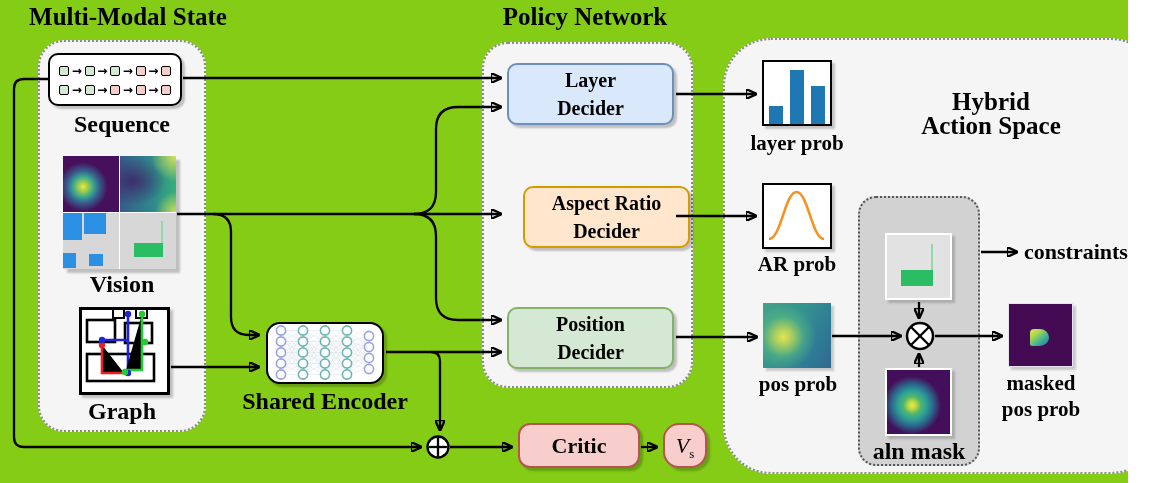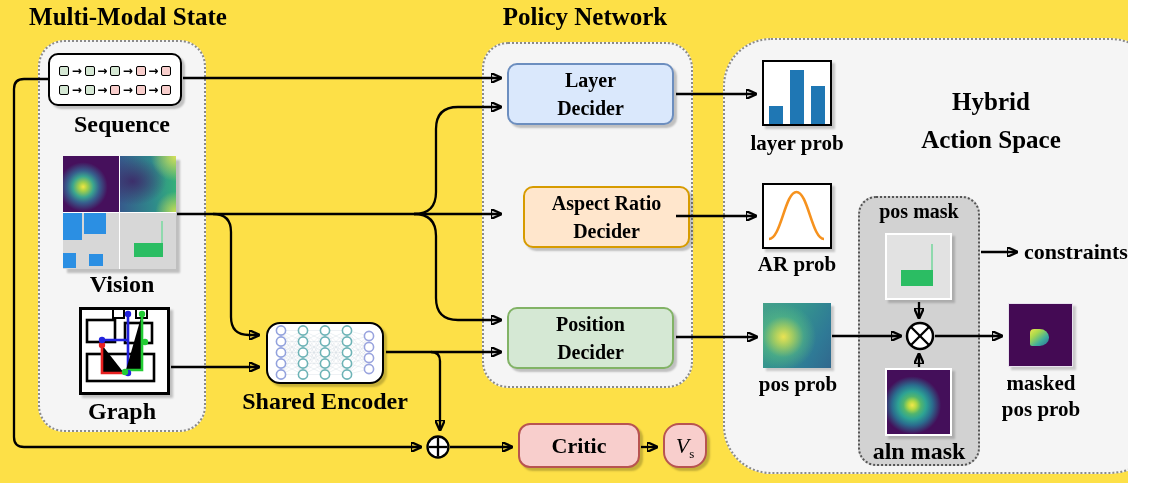--- a/index.html
+++ b/index.html
@@ -1,16 +1,16 @@
 <!DOCTYPE html>
 <html><head>
 <meta charset="utf-8">
 <style>
   html,body{margin:0;padding:0;background:#fff;}
-  .stage{position:relative;width:1128px;height:483px;background:#fde047;overflow:hidden;
+  .stage{position:relative;width:1128px;height:483px;background:#84cc16;overflow:hidden;
          font-family:"Liberation Serif",serif;color:#000;}
   .abs{position:absolute;}
   
   .dbox{position:absolute;background:#f5f5f5;border:2px dotted #8a8a8a;box-sizing:border-box;z-index:1;}
   .dbox.mask{background:#d2d2d2;border-color:#555;z-index:2;}
   
   .title{position:absolute;font-weight:700;font-size:25px;text-align:center;z-index:3;}
   .lbl{position:absolute;font-weight:700;text-align:center;z-index:3;}
   
   .node{position:absolute;box-sizing:border-box;border-radius:10px;z-index:3;
@@ -79,21 +79,21 @@
 <div class="stage">
 
   <div class="dbox" style="left:38px;top:40px;width:168px;height:392px;border-radius:26px;"></div>
   <div class="dbox" style="left:482px;top:42px;width:211px;height:346px;border-radius:26px;"></div>
   <div class="dbox" style="left:723px;top:38px;width:436px;height:436px;border-radius:48px;"></div>
   <div class="dbox mask" style="left:858px;top:196px;width:122px;height:270px;border-radius:18px;"></div>
 
   <div class="title" style="left:0;top:3px;width:256px;">Multi-Modal State</div>
   <div class="title" style="left:858px;top:88px;width:266px;">Hybrid</div>
   <div class="title" style="left:458px;top:3px;width:254px;">Policy Network</div>
-  <div class="title" style="left:858px;top:126px;width:266px;">Action Space</div>
+  <div class="title" style="left:858px;top:112px;width:266px;">Action Space</div>
 
   <div class="node seqbox" style="left:48px;top:53px;width:134px;height:53px;">
     <div class="seq-rows">
         <div class="seq-row">
           <span class="seq-sq sq-g"></span>
           <span class="seq-arrow">→</span>
           <span class="seq-sq sq-g"></span>
           <span class="seq-arrow">→</span>
           <span class="seq-sq sq-g"></span>
           <span class="seq-arrow">→</span>
@@ -309,21 +309,20 @@
   <div class="chartbox" style="left:762px;top:183px;width:70px;height:66px;">
     <svg width="65" height="61" viewBox="0 0 65 61">
       <path d="M5 54 C17 54 21 7 32.5 7 C44 7 48 54 60 54" stroke="#f6921e" stroke-width="2.6" fill="none"></path>
     </svg>
   </div>
   <div class="lbl" style="left:742px;top:252px;width:110px;font-size:21px;">AR prob</div>
 
   <div class="img posprob" style="left:763px;top:303px;width:68px;height:65px;"></div>
   <div class="lbl" style="left:733px;top:372px;width:130px;font-size:21px;">pos prob</div>
 
-  <div class="lbl" style="left:858px;top:200px;width:122px;font-size:20px;">pos mask</div>
   <div class="img posmask" style="left:885px;top:233px;width:67px;height:67px;">
     <div class="gline" style="left:44px;top:9px;width:2px;height:26px;"></div>
     <div class="grect" style="left:14px;top:35px;width:32px;height:16px;"></div>
   </div>
   <div class="img alnmask" style="left:885px;top:368px;width:67px;height:68px;"></div>
   <div class="lbl" style="left:852px;top:438px;width:134px;font-size:24px;">aln mask</div>
 
   <div class="img maskedprob" style="left:1008px;top:303px;width:65px;height:64px;">
     <div class="mblob"></div>
   </div>

